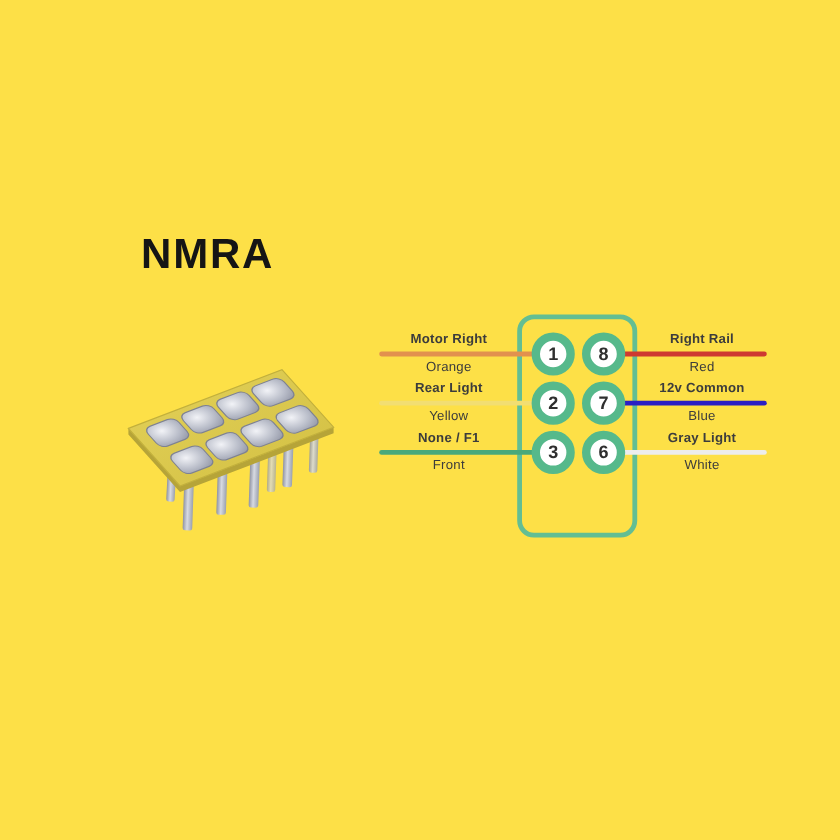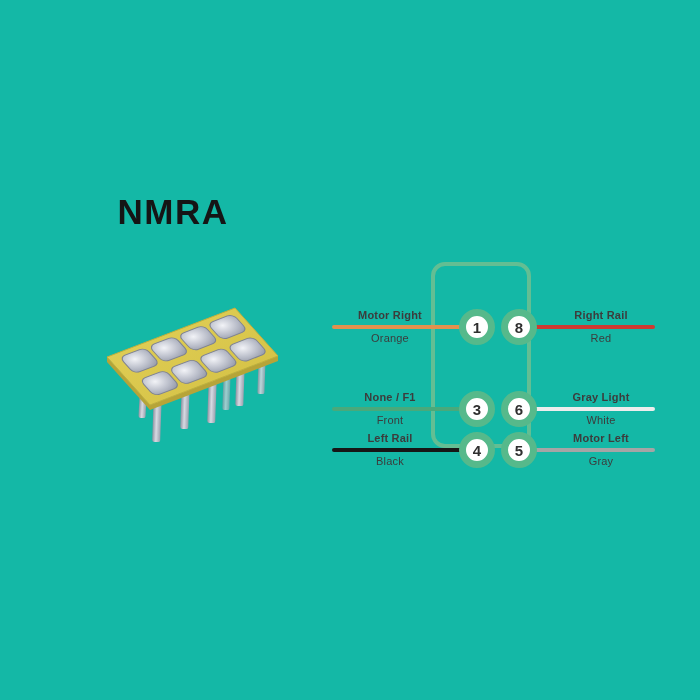--- a/index.html
+++ b/index.html
@@ -1,32 +1,32 @@
 <!DOCTYPE html>
 <html><head>
 <meta charset="utf-8">
 <style>
   html,body{margin:0;padding:0;background:#fff;}
   .stage{
-    position:relative;width:700px;height:700px;background:#14b8a6;overflow:hidden;
+    position:relative;width:700px;height:700px;background:#fde047;overflow:hidden;
     font-family:"Liberation Sans",sans-serif;
   }
   
   .title-block{
     position:absolute;left:73px;top:189px;width:200px;text-align:center;
     font-weight:bold;font-size:35px;line-height:46px;letter-spacing:1.5px;color:#151515;
   }
   
   .plug-photo{position:absolute;left:85px;top:296px;}
   
   .connector{
     position:absolute;left:431px;top:262px;width:100px;height:186px;
     border:4px solid #63BE93;border-radius:14px;box-sizing:border-box;z-index:0;background:transparent;
   }
-  .wire-row{position:absolute;left:16px;width:644px;height:44px;z-index:1;margin-top:32px;}
+  .wire-row{position:absolute;left:0;width:644px;height:44px;z-index:1;}
   .r0{top:273px}.r1{top:314px}.r2{top:355px}.r3{top:396px}
   .lbl{position:absolute;font-size:11px;letter-spacing:.2px;text-align:center;color:#3c3c3c;white-space:nowrap;}
   .lbl.name{top:4px;font-weight:bold;}
   .lbl.colorname{top:27px;}
   .lbl.left{left:316px;width:116px;}
   .lbl.right{left:524px;width:122px;}
   .wire{position:absolute;top:20px;height:4px;border-radius:2px;}
   .wire.left{left:316px;width:146px;}
   .wire.right{left:502px;width:137px;}
   .pin-circle{
@@ -100,44 +100,44 @@
     <div class="wire right" style="background-color: rgb(206, 58, 49);"></div>
     <div class="lbl colorname right">Red</div>
     <div class="pin-circle pleft" style="border-color: rgb(86, 185, 139);">
       <span class="pin-num">1</span>
     </div>
     <div class="pin-circle pright" style="border-color: rgb(86, 185, 139);">
       <span class="pin-num">8</span>
     </div>
   </div>
 
+  <div class="wire-row r1">
+    <div class="lbl name left">Rear Light</div>
+    <div class="wire left" style="background-color: rgb(242, 222, 114);"></div>
+    <div class="lbl colorname left">Yellow</div>
+    <div class="lbl name right">12v Common</div>
+    <div class="wire right" style="background-color: rgb(43, 31, 196);"></div>
+    <div class="lbl colorname right">Blue</div>
+    <div class="pin-circle pleft" style="border-color: rgb(86, 185, 139);">
+      <span class="pin-num">2</span>
+    </div>
+    <div class="pin-circle pright" style="border-color: rgb(86, 185, 139);">
+      <span class="pin-num">7</span>
+    </div>
+  </div>
 
   <div class="wire-row r2">
     <div class="lbl name left">None / F1</div>
     <div class="wire left" style="background-color: rgb(73, 169, 123);"></div>
     <div class="lbl colorname left">Front</div>
     <div class="lbl name right">Gray Light</div>
     <div class="wire right" style="background-color: rgb(237, 237, 237);"></div>
     <div class="lbl colorname right">White</div>
     <div class="pin-circle pleft" style="border-color: rgb(86, 185, 139);">
       <span class="pin-num">3</span>
     </div>
     <div class="pin-circle pright" style="border-color: rgb(86, 185, 139);">
       <span class="pin-num">6</span>
     </div>
   </div>
 
-  <div class="wire-row r3">
-    <div class="lbl name left">Left Rail</div>
-    <div class="wire left" style="background-color: rgb(22, 22, 22);"></div>
-    <div class="lbl colorname left">Black</div>
-    <div class="lbl name right">Motor Left</div>
-    <div class="wire right" style="background-color: rgb(165, 165, 165);"></div>
-    <div class="lbl colorname right">Gray</div>
-    <div class="pin-circle pleft" style="border-color: rgb(86, 185, 139);">
-      <span class="pin-num">4</span>
-    </div>
-    <div class="pin-circle pright" style="border-color: rgb(86, 185, 139);">
-      <span class="pin-num">5</span>
-    </div>
-  </div>
 
 </div>
 
 </body></html>

